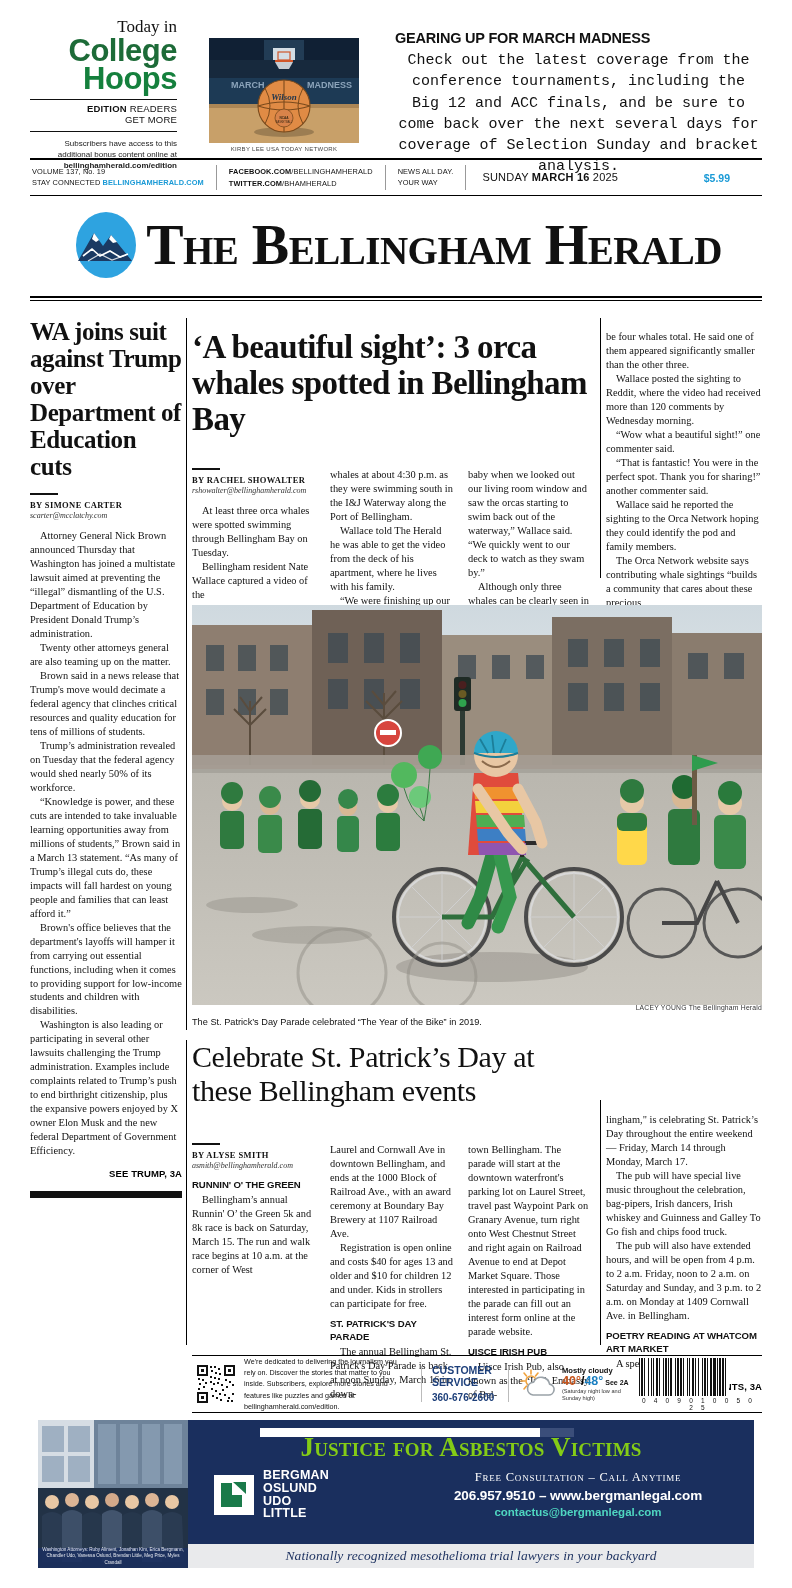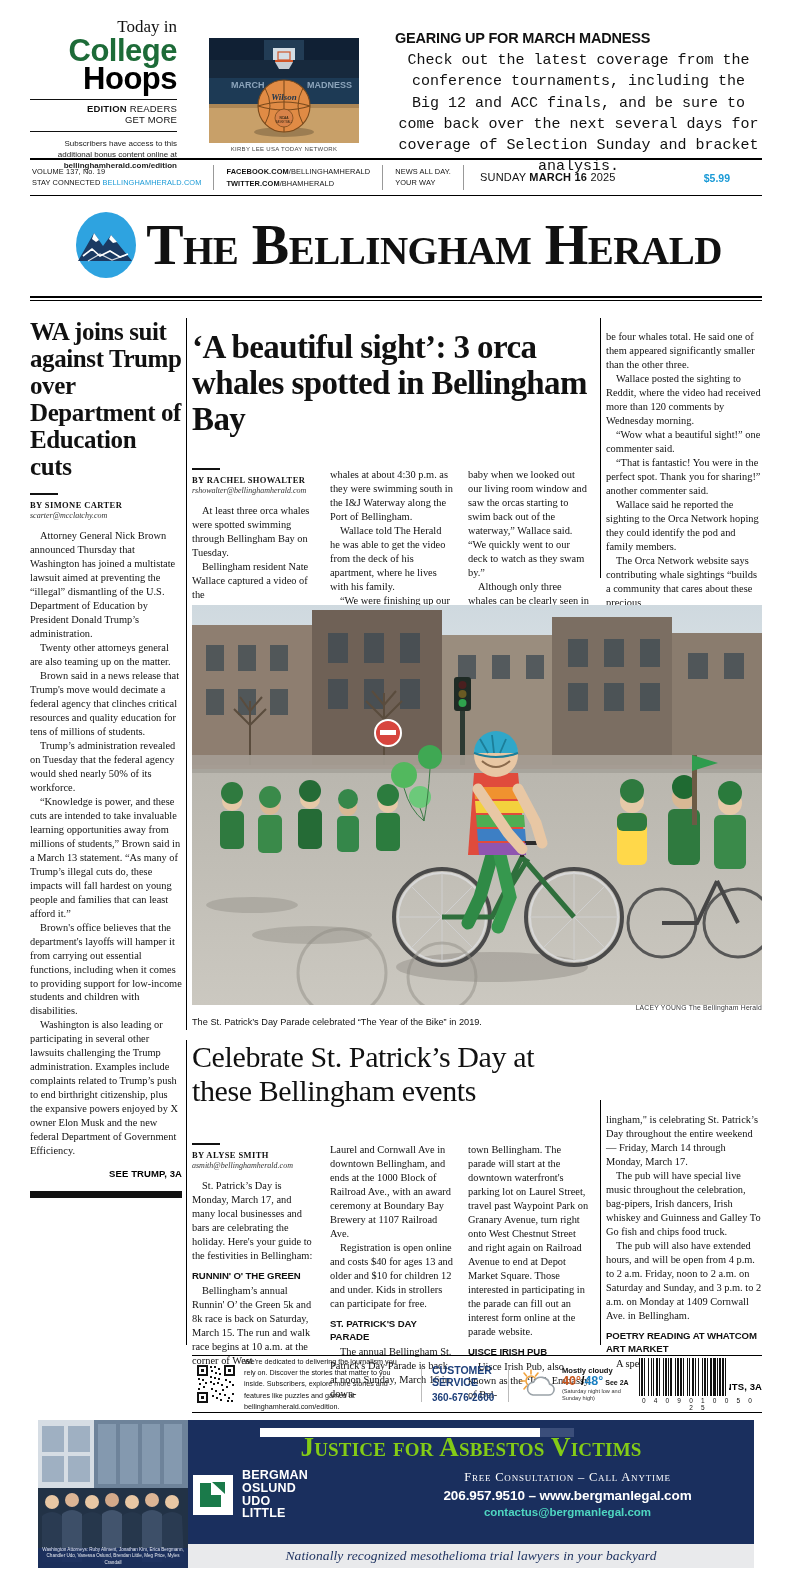--- a/index.html
+++ b/index.html
@@ -24,21 +24,21 @@
   .promo-today {
     font-family: "Liberation Serif", serif; font-size: 17px; color: #111;
     line-height: 1.05; margin-bottom: 1px;
   }
   .promo-college {
     font-family: "Liberation Sans", sans-serif; font-weight: bold;
     font-size: 31px; color: #1d6b38; line-height: 0.92; letter-spacing: -0.5px;
   }
   .promo-hoops {
     font-family: "Liberation Sans", sans-serif; font-weight: bold;
-    font-size: 31px; color: #000000; line-height: 0.92; letter-spacing: -0.5px;
+    font-size: 31px; color: #15803d; line-height: 0.92; letter-spacing: -0.5px;
     margin-bottom: 5px;
   }
   .promo-rule { border-top: 1.5px solid #111; margin: 3px 0 3px 0; }
   .promo-edition {
     font-family: "Liberation Sans", sans-serif; font-size: 9.5px;
     color: #111; letter-spacing: 0.2px; padding-bottom: 3px;
   }
   .promo-edition b { font-weight: bold; padding-left: 43px; }
   .promo-sub {
     font-family: "Liberation Sans", sans-serif; font-size: 8px;
@@ -70,21 +70,21 @@
   
   .folio-wrap {
     position: absolute; left: 30px; top: 158px; width: 732px;
     border-top: 2px solid #000; border-bottom: 1px solid #000;
     height: 38px; display: flex; align-items: center;
     font-family: "Liberation Sans", sans-serif;
   }
   .folio-cell { padding: 0 12px; font-size: 7.4px; line-height: 1.45; color: #111; letter-spacing: 0.1px; }
   .folio-cell.first { padding-left: 2px; }
   .folio-div { width: 1px; align-self: stretch; background: #999; margin: 5px 0; }
-  .folio-link { color: #1a9ad6; font-weight: normal; margin-top: 28px; }
+  .folio-link { color: #1a9ad6; font-weight: bold; margin-top: 28px; }
   .folio-social { font-size: 7.4px; line-height: 1.55; }
   .folio-social b { font-weight: bold; }
   .folio-date { font-size: 11px; letter-spacing: 0.2px; padding-left: 16px; }
   .folio-date b { font-weight: bold; }
   .folio-price { color: #1a9ad6; font-weight: bold; font-size: 10.5px; margin-left: auto; padding-right: 32px; }
 
   
   .masthead {
     position: absolute; left: 30px; top: 196px; width: 732px; height: 98px;
     display: flex; align-items: center; justify-content: center;
@@ -228,21 +228,21 @@
     position: absolute; left: 0; bottom: 2px; width: 100%;
     font-family: "Liberation Sans", sans-serif; font-size: 4.6px;
     color: #e6e9ef; text-align: center; line-height: 1.4; padding: 0 2px;
   }
   .ad-main { flex: 1; position: relative; }
   .ad-hed {
     font-family: "Liberation Serif", serif; font-weight: bold;
     font-size: 27px; color: #84cc16; letter-spacing: 0.2px;
     text-align: center; padding: 12px 0 0 0; font-variant: small-caps;
   }
-  .ad-body { display: flex; padding: 6px 10px 0 3px; align-items: flex-start; }
+  .ad-body { display: flex; padding: 6px 10px 0 24px; align-items: flex-start; }
   .ad-logo { flex: 0 0 200px; display: flex; align-items: center; }
   .ad-logo-mark { width: 44px; height: 44px; flex: 0 0 44px; }
   .ad-logo-txt {
     font-family: "Liberation Sans", sans-serif; font-weight: bold;
     font-size: 12.5px; line-height: 1.02; color: #fff; padding-left: 7px; letter-spacing: 0.2px;
   }
   .ad-right { flex: 1; text-align: center; padding-top: 1px; }
   .ad-free {
     font-family: "Liberation Serif", serif; font-size: 12.5px;
     color: #fff; letter-spacing: 0.8px; font-variant: small-caps; margin-bottom: 3px;
@@ -590,21 +590,20 @@
   <div class="photo-credit">LACEY YOUNG  The Bellingham Herald</div>
   <div class="photo-caption">The St. Patrick’s Day Parade celebrated “The Year of the Bike” in 2019.</div>
 
   <div class="stp-hed">Celebrate St. Patrick’s Day at these Bellingham events</div>
 
   <div class="stp-col stp-c1">
     <div class="byline-rule" style="margin-top:0;"></div>
     <div class="byline">BY ALYSE SMITH</div>
     <div class="byline-email">asmith@bellinghamherald.com</div>
     <div class="body-text" style="margin-top:9px;">
-      <p>St. Patrick’s Day is Monday, March 17, and many local businesses and bars are celebrating the holiday. Here's your guide to the festivities in Bellingham:</p>
       <div class="subhead">RUNNIN' O' THE GREEN</div>
       <p>Bellingham’s annual Runnin' O’ the Green 5k and 8k race is back on Saturday, March 15. The run and walk race begins at 10 a.m. at the corner of West</p>
     </div>
   </div>
 
   <div class="stp-col stp-c2">
     <div class="body-text">
       <p class="noind">Laurel and Cornwall Ave in downtown Bellingham, and ends at the 1000 Block of Railroad Ave., with an award ceremony at Boundary Bay Brewery at 1107 Railroad Ave.</p>
       <p>Registration is open online and costs $40 for ages 13 and older and $10 for children 12 and under. Kids in strollers can participate for free.</p>
       <div class="subhead">ST. PATRICK'S DAY PARADE</div>

